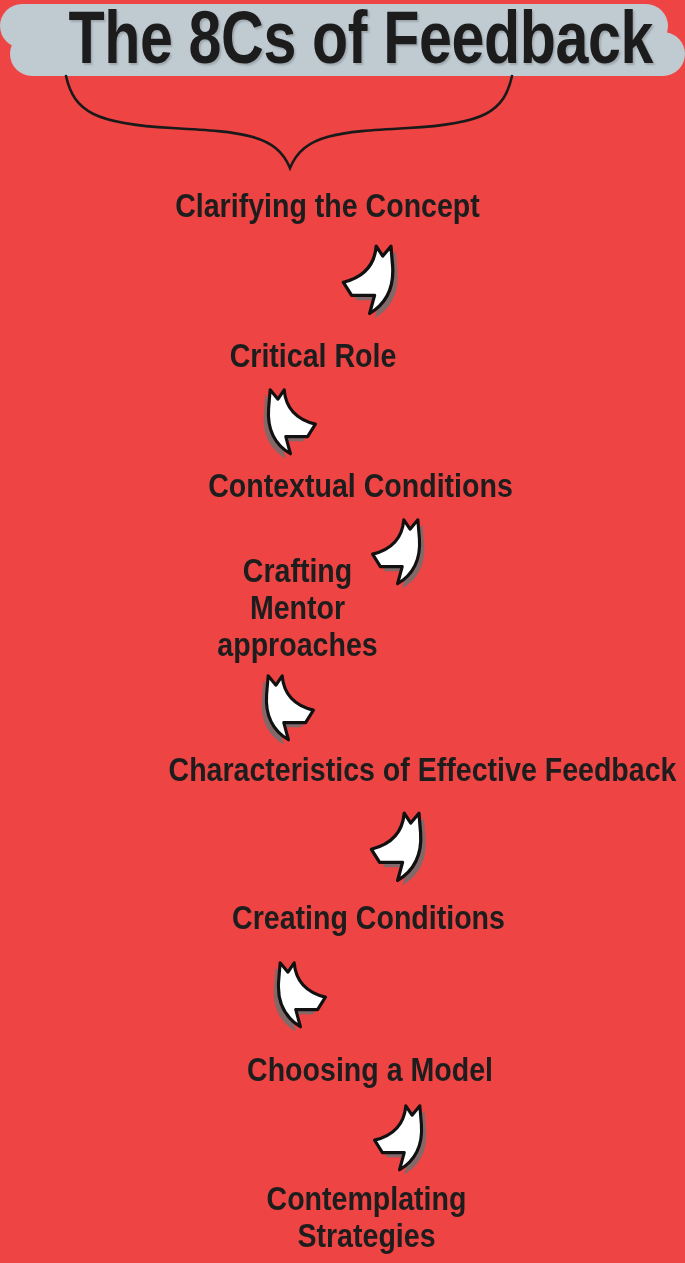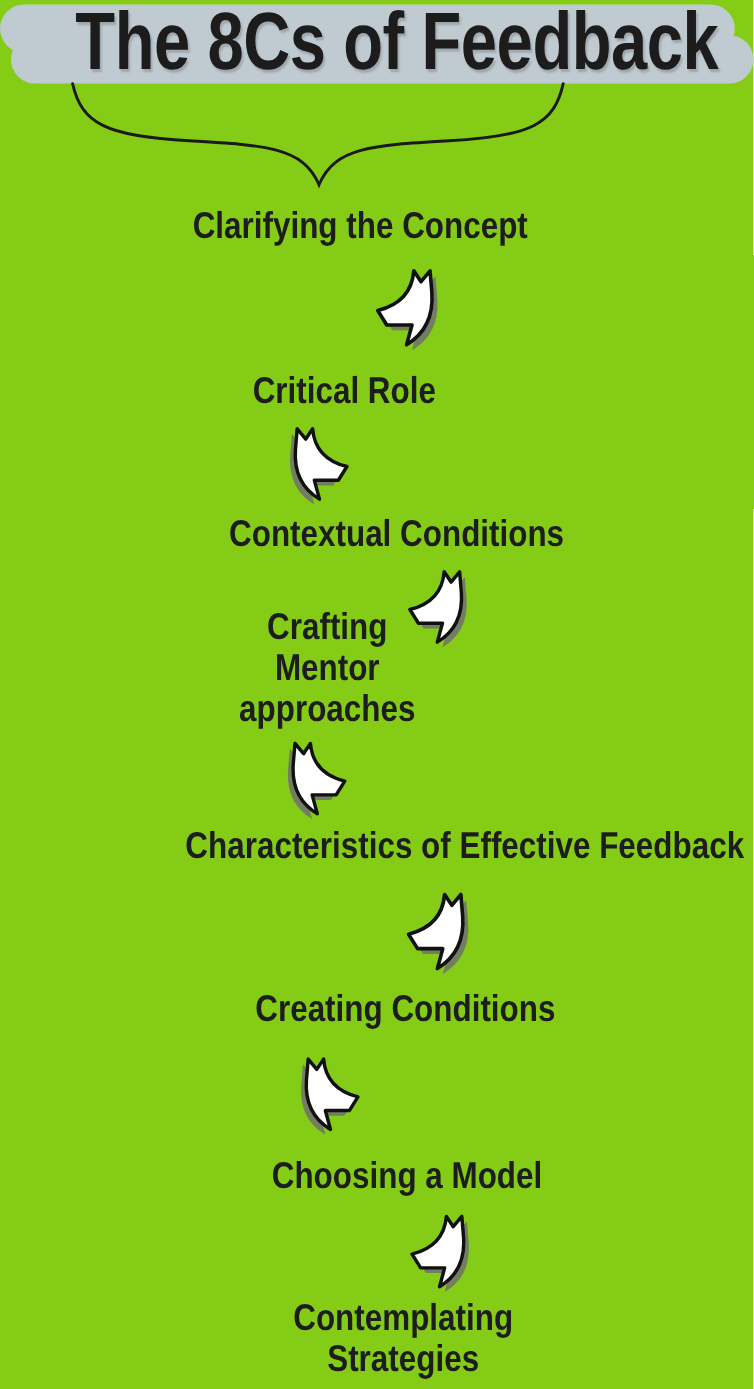--- a/index.html
+++ b/index.html
@@ -7,21 +7,21 @@
     padding: 0;
     background: #ffffff;
   }
   body {
     font-family: "Liberation Sans", sans-serif;
   }
   #infographic {
     position: relative;
     width: 685px;
     height: 1263px;
-    background: #84cc16;
+    background: #ef4444;
     overflow: hidden;
   }
 
   
   .banner-wrap {
     position: absolute;
     left: 0;
     top: 0;
     width: 685px;
     height: 90px;

